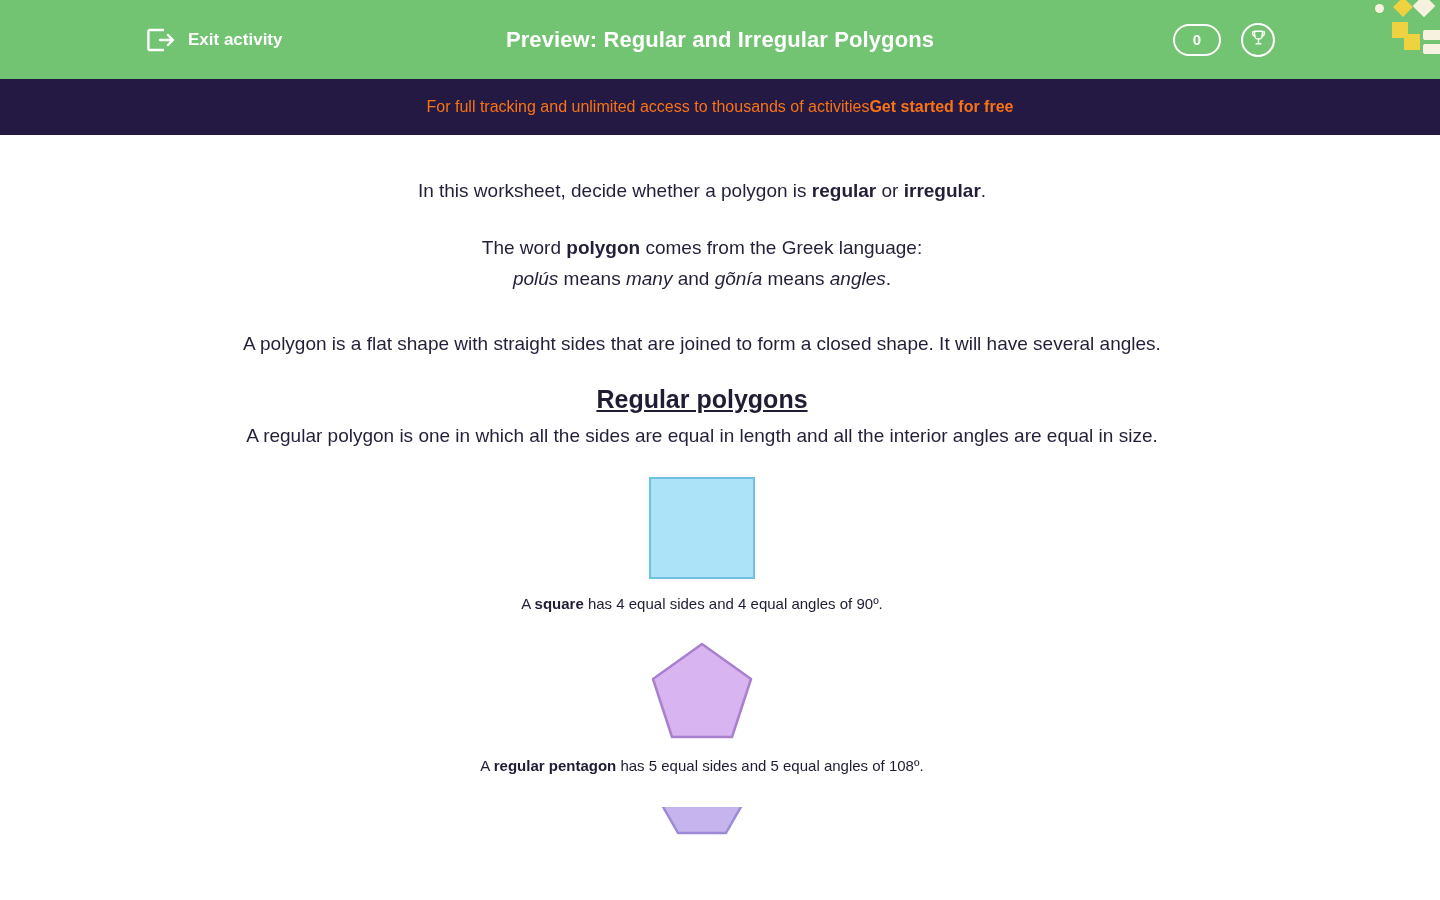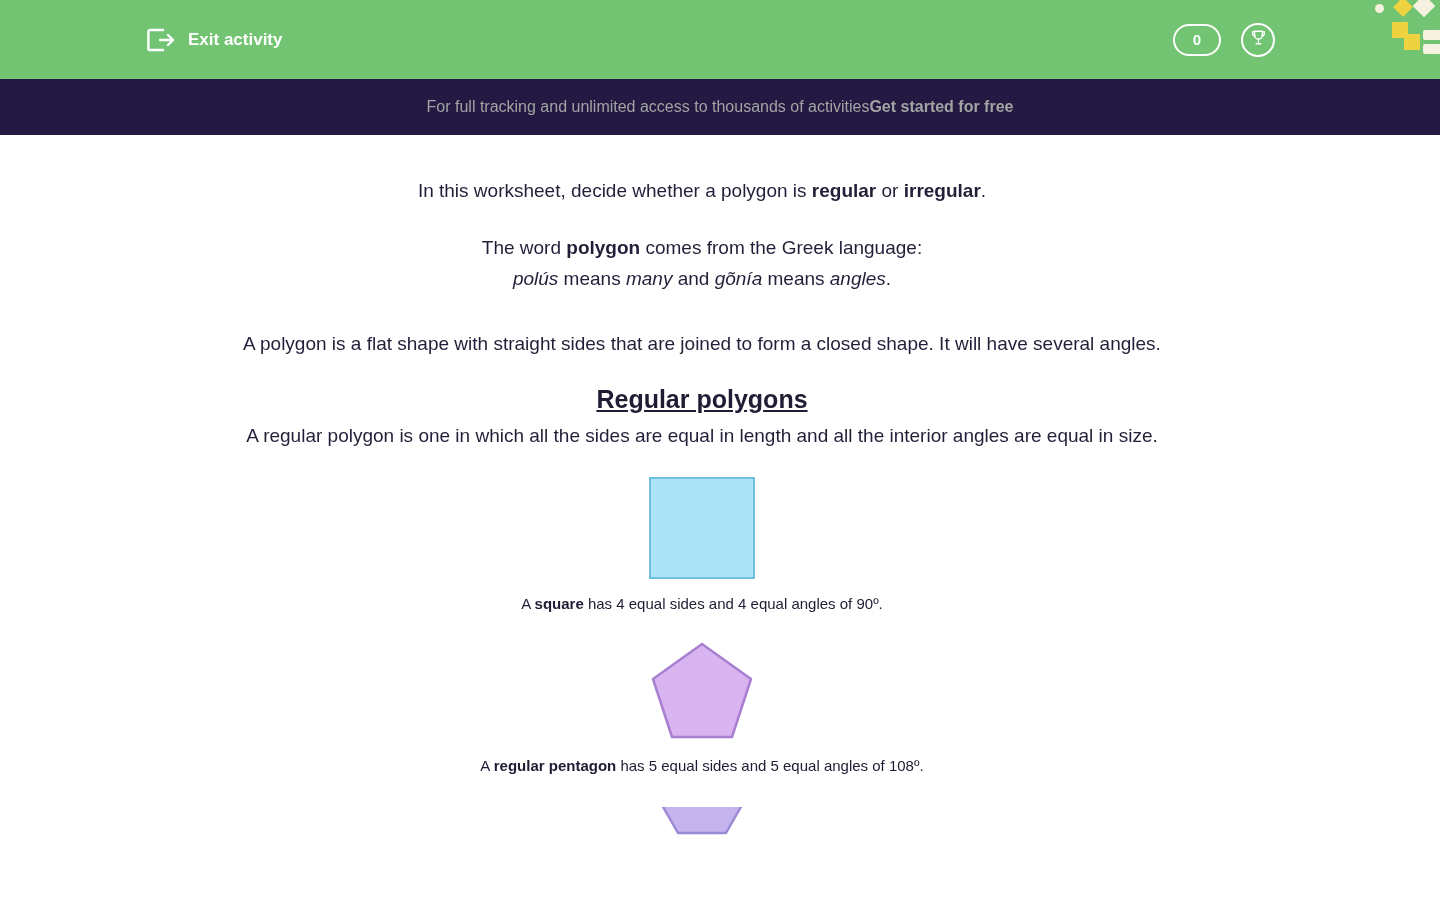--- a/index.html
+++ b/index.html
@@ -85,21 +85,21 @@
   }
   .corner-deco .d {
     position: absolute;
     background: #f4c542;
   }
 
   
   .promo {
     height: 56px;
     background: #231942;
-    color: #a3a3a3;
+    color: #f97316;
     display: flex;
     align-items: center;
     justify-content: center;
     font-size: 16px;
   }
   .promo b { font-weight: 700; }
 
   
   .sheet {
     padding: 40px 116px 0 80px;
@@ -152,20 +152,21 @@
   <div class="exit-activity">
     <span class="exit-icon">
       <svg width="30" height="26" viewBox="0 0 30 26" fill="none">
         <path d="M17 3H4a1.6 1.6 0 0 0-1.6 1.6v16.8A1.6 1.6 0 0 0 4 23h13" stroke="#ffffff" stroke-width="2.4" stroke-linecap="round" stroke-linejoin="round"></path>
         <path d="M14 13h13M22 8l5 5-5 5" stroke="#ffffff" stroke-width="2.4" stroke-linecap="round" stroke-linejoin="round"></path>
       </svg>
     </span>
     <span>Exit activity</span>
   </div>
 
+  <div class="topbar-title">Preview: Regular and Irregular Polygons</div>
 
   <div class="topbar-right">
     <div class="score-pill">
       <span>0</span>
     </div>
     <div class="trophy-circle">
       <span>
         <svg width="19" height="19" viewBox="0 0 24 24" fill="none">
           <path d="M7 4h10v5a5 5 0 0 1-10 0V4z" stroke="#ffffff" stroke-width="1.8" stroke-linejoin="round"></path>
           <path d="M7 5H4.5v1.5A3.5 3.5 0 0 0 8 10M17 5h2.5v1.5A3.5 3.5 0 0 1 16 10" stroke="#ffffff" stroke-width="1.6" stroke-linecap="round"></path>

